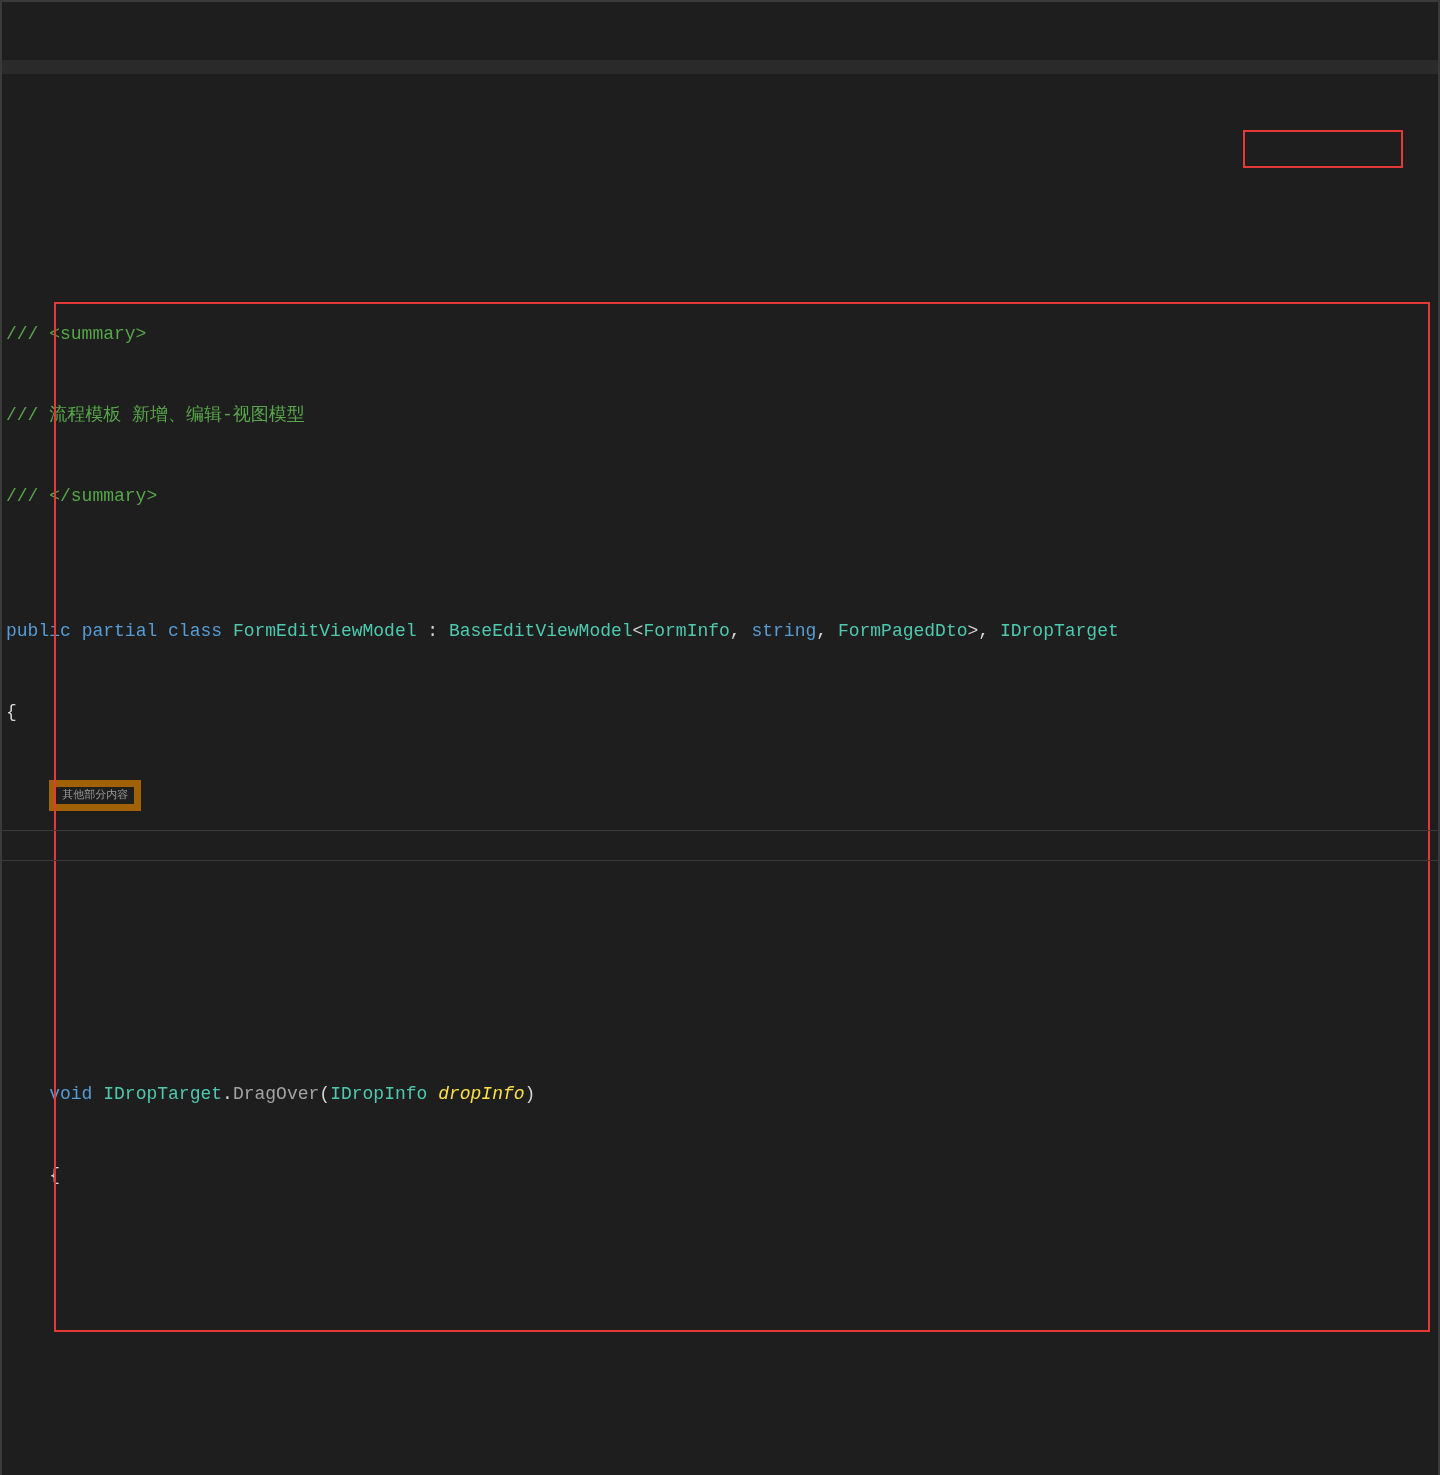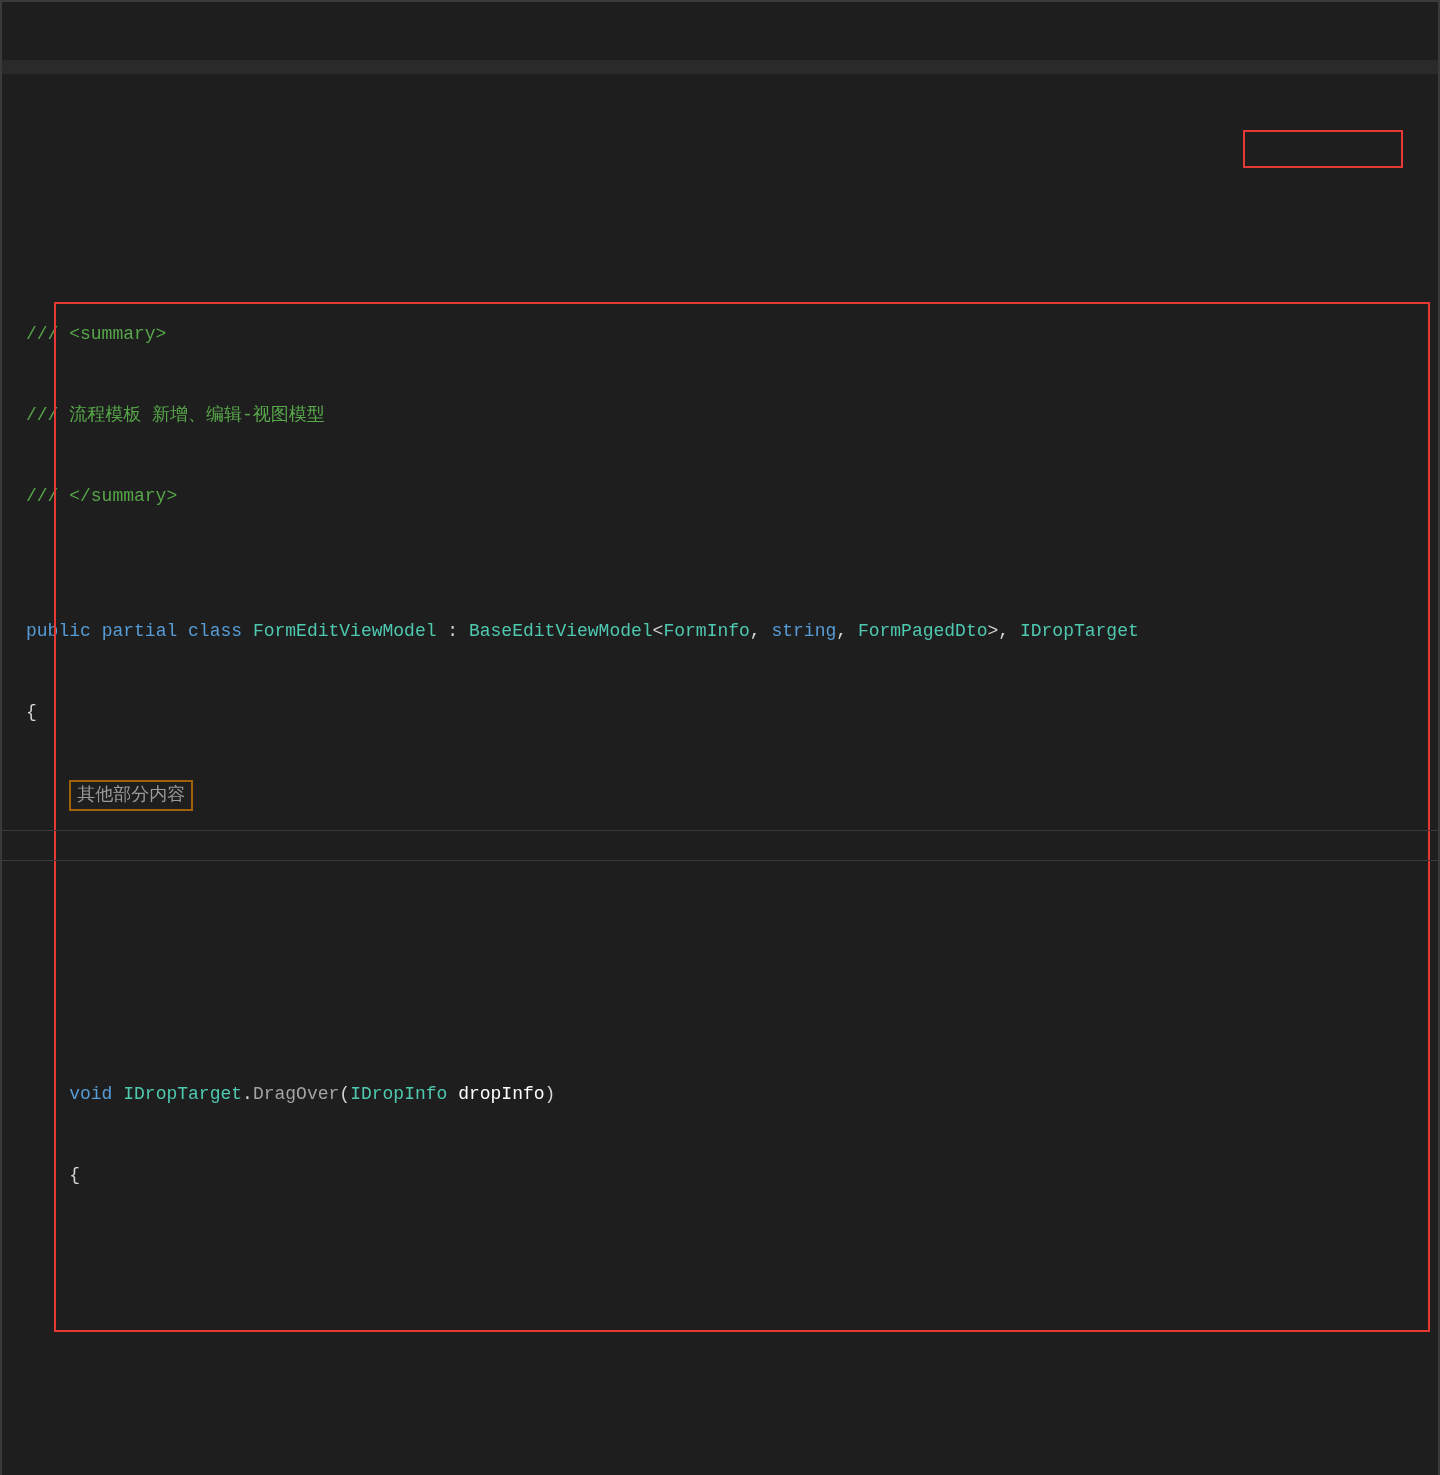--- a/index.html
+++ b/index.html
@@ -18,35 +18,35 @@
     position: relative;
     white-space: pre;
     overflow: hidden;
   }
   .topbar {
     height: 14px;
     background: #2a2a2a;
     margin-bottom: 4px;
   }
   .line {
-    padding: 0 24px;
+    padding: 0 4px;
   }
   .cmt  { color: #57A64A; }
   .kw   { color: #569cd6; }
   .type { color: #4ec9b0; }
   .mtd  { color: #a3a3a3; }
   .pn   { color: #d4d4d4; }
-  .id   { color: #ffffff; }
+  .id   { color: #fde047; font-style: italic; }
   .ref  { color: #808080; font-size: 14px; }
   .collapsed-box {
     display: inline-block;
-    border: 2px solid #a16207;
+    border: 7px solid #a16207;
     color: #9a9a9a;
     padding: 0 6px;
-    font-size: 18px;
+    font-size: 11px;
   }
   .red-box-1 {
     position: absolute;
     border: 2px solid #e53935;
     pointer-events: none;
   }
   .red-box-2 {
     position: absolute;
     border: 2px solid #e53935;
     pointer-events: none;

